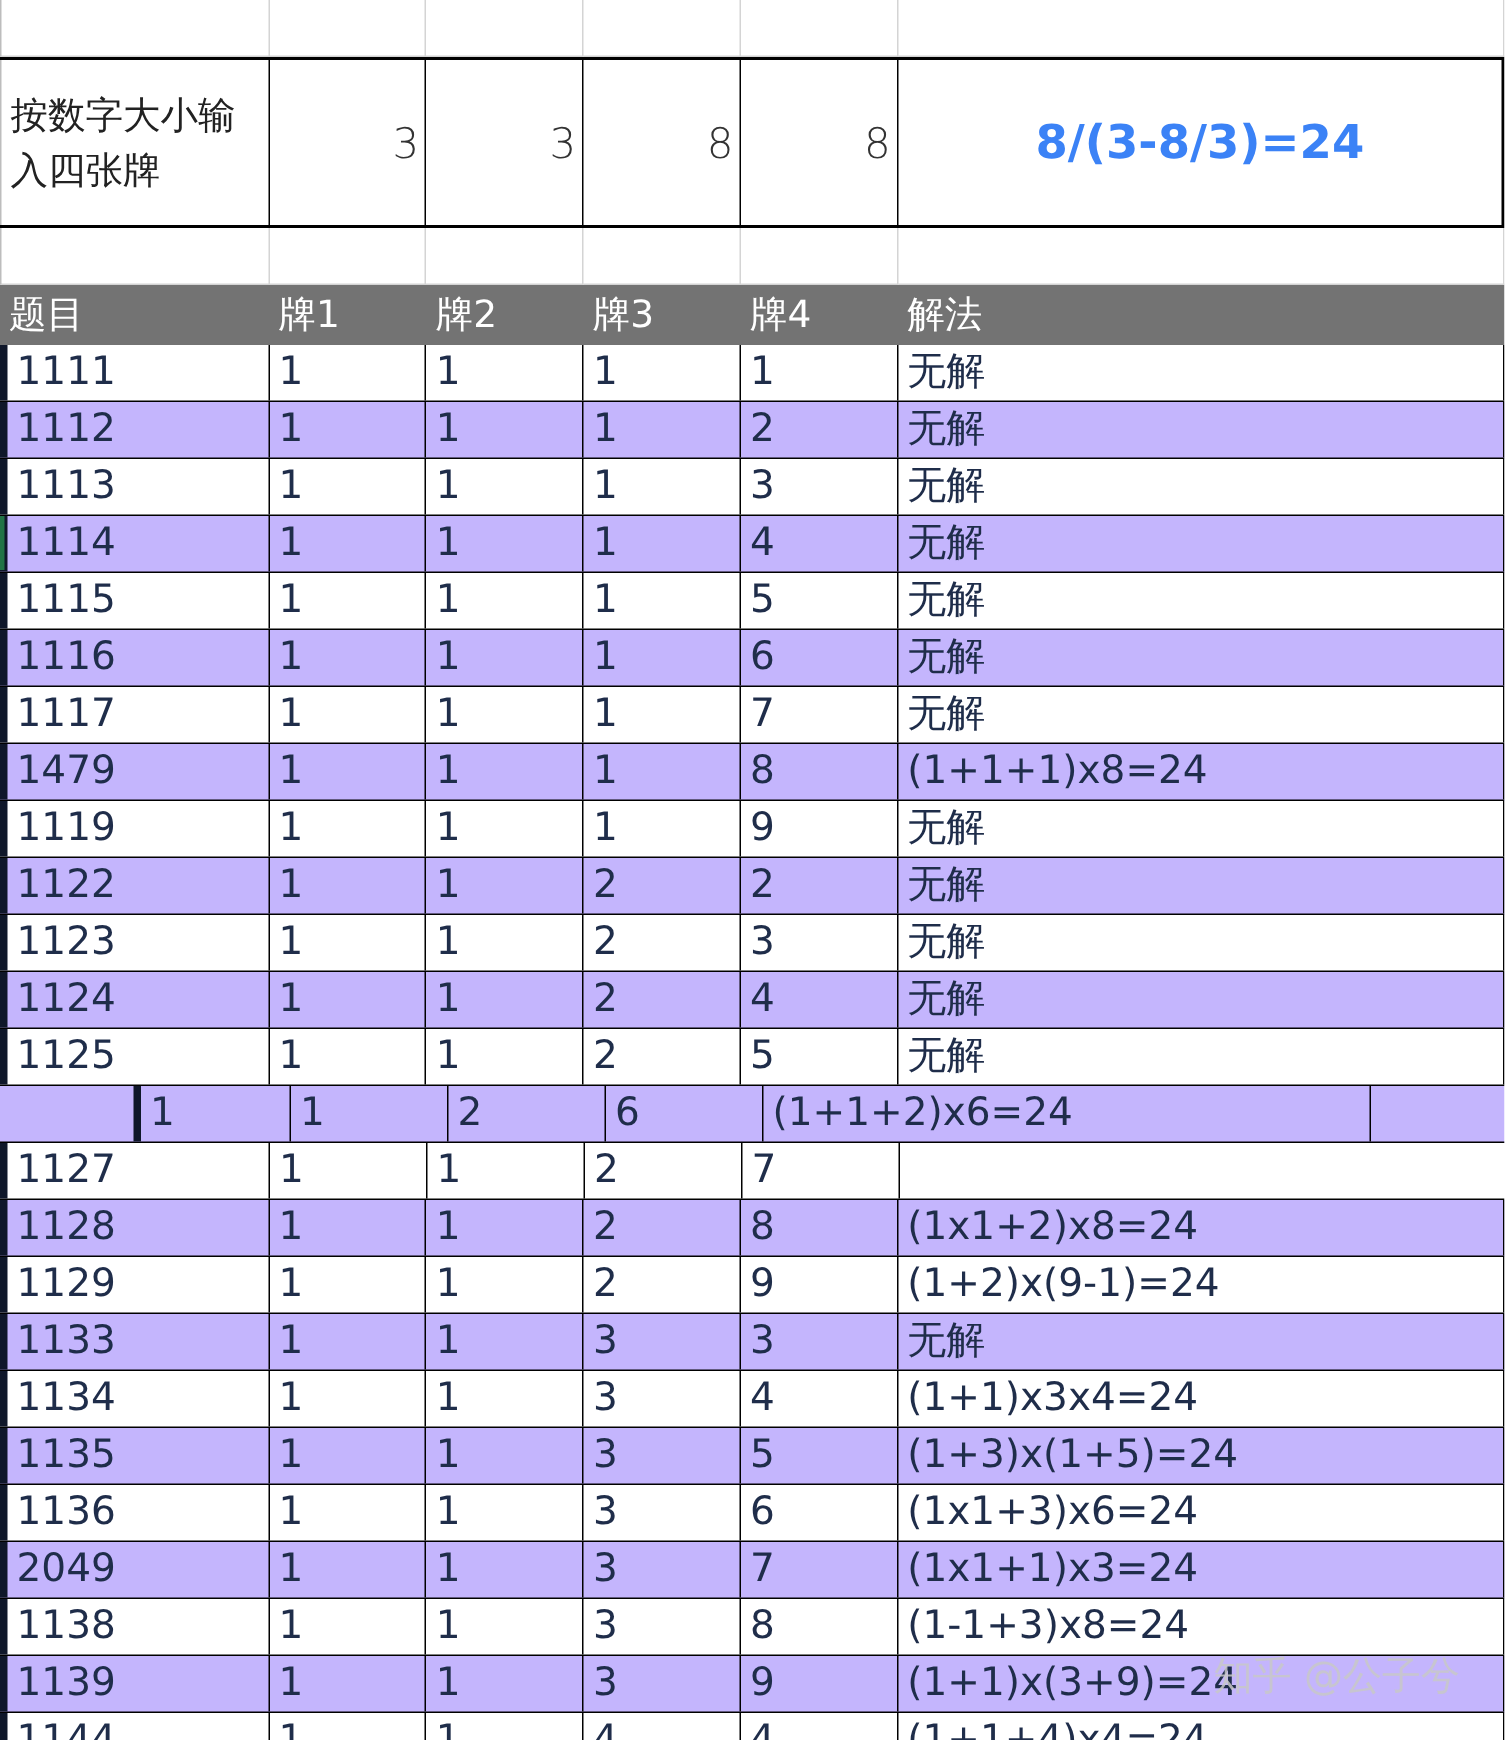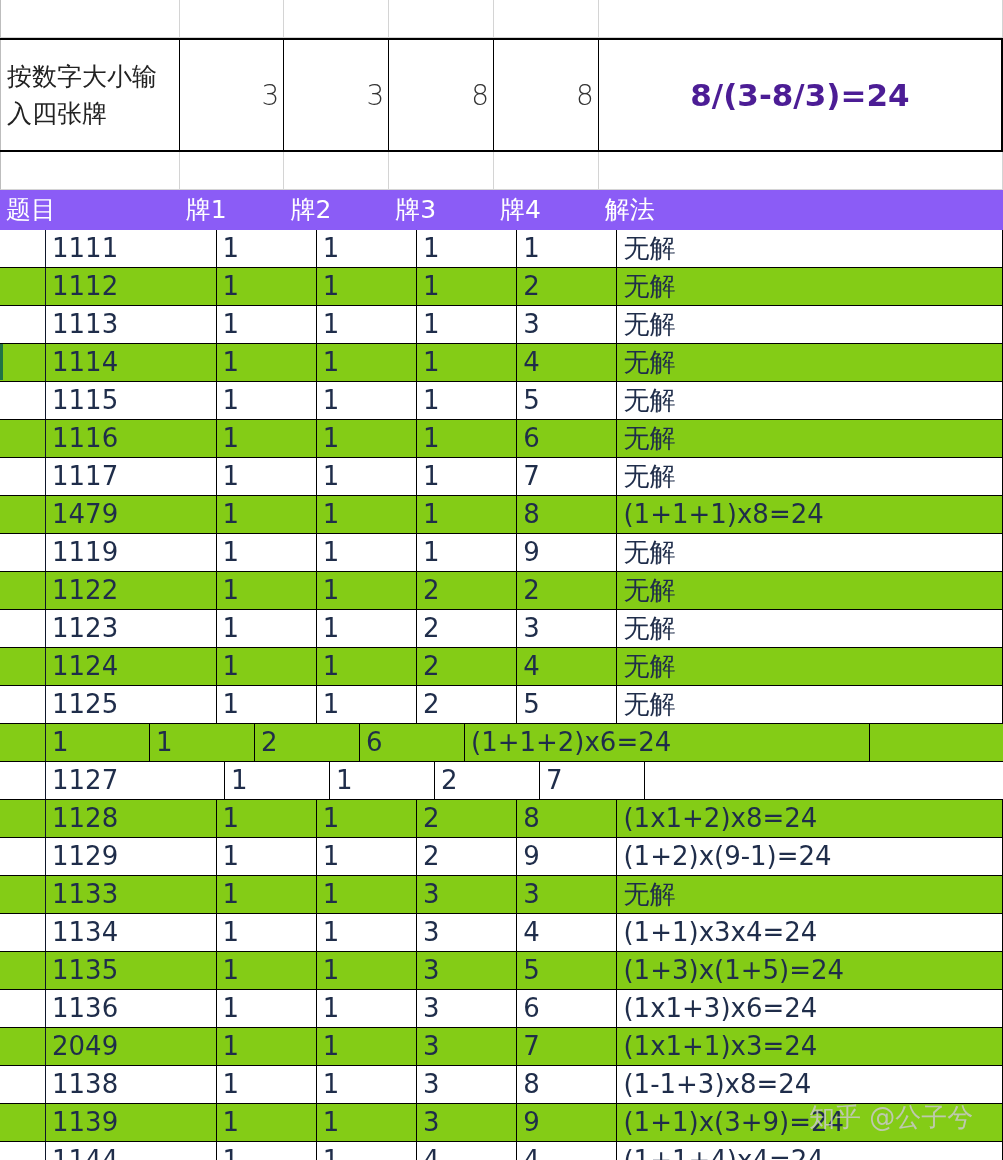--- a/index.html
+++ b/index.html
@@ -11,27 +11,27 @@
   .c0{width:180px}.c1{width:105px}.c2{width:105px}.c3{width:105px}.c4{width:105px}.c5{width:405px}
   .blank { height:38px; }
   .blank .cell { border-right:1px solid #d4d4d4; border-bottom:1px solid #d4d4d4; height:38px; }
   .blank .cell:first-child { border-left:1px solid #bdbdbd; }
   .input-row { height:114px; border-top:2px solid #000; border-bottom:2px solid #000; }
   .input-row .cell { border-right:1px solid #000; height:110px; display:flex; align-items:center; }
   .input-row .cell:first-child { border-left:1px solid #bdbdbd; }
   .input-row .cell:last-child { border-right:2px solid #000; }
   .label-cell { font-size:25px; line-height:37px; color:#222; padding-left:6px; white-space:normal; }
   .num-cell { justify-content:flex-end; padding-right:4px; font-size:28px; color:#333; font-weight:300; }
-  .answer-cell { justify-content:center; font-size:31px; font-weight:bold; color:#4c1d95; }
-  .header-row { height:40px; background:#8b5cf6; }
+  .answer-cell { justify-content:center; font-size:31px; font-weight:bold; color:#3b82f6; }
+  .header-row { height:40px; background:#737373; }
   .header-row .cell { color:#fff; font-size:25px; line-height:40px; padding-left:6px; }
   .data-row { height:38px; border-bottom:1px solid #000; }
   .data-row .cell { border-right:1px solid #000; font-size:26px; line-height:37px; color:#1f2d4a; padding-left:6px; }
-  .data-row .cell:first-child { border-left:1px solid #0f172a;margin-left:45px; }
-  .data-row.alt { background:#84cc16; }
+  .data-row .cell:first-child { border-left:5px solid #0f172a; }
+  .data-row.alt { background:#c4b5fd;justify-content:center; }
   .sel-marker { position:absolute; left:0; top:344px; width:3px; height:36px; background:#217346; }
   .watermark { position:absolute; left:790px; top:1100px; font-size:26px; color:rgba(200,200,200,0.85); pointer-events:none;margin-left:19px; }
 </style>
 </head>
 <body>
 
 <div class="grid">
   <div class="row blank">
     <div class="cell c0"></div>
     <div class="cell c1"></div>

